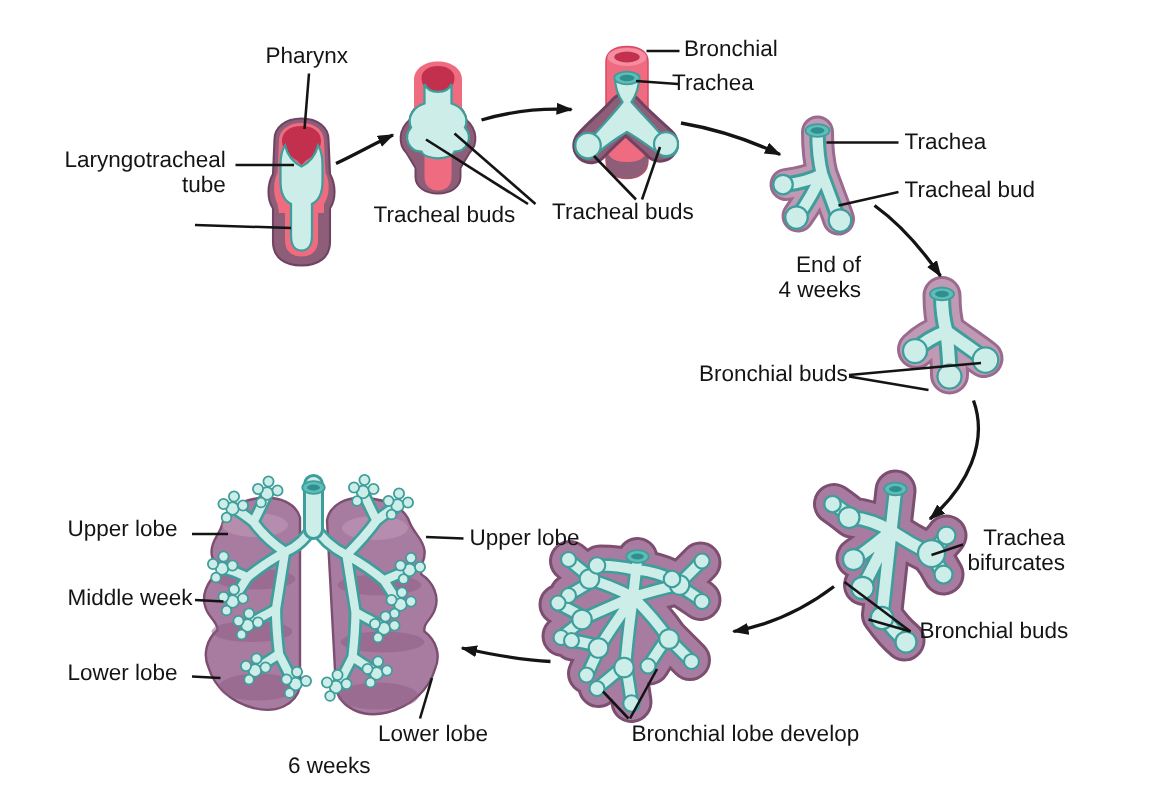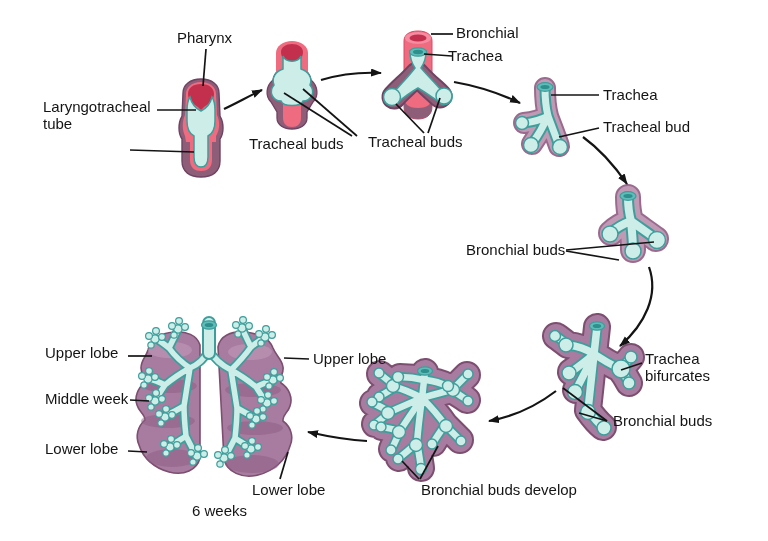--- a/index.html
+++ b/index.html
@@ -1,17 +1,17 @@
 <!DOCTYPE html>
 <html><head>
 <meta charset="utf-8">
 <style>
   html,body{margin:0;padding:0;background:#ffffff;}
   .canvas{position:relative;width:768px;height:541px;background:#ffffff;overflow:hidden;
-          font-family:"Liberation Sans", sans-serif;}
+          font-family:"Liberation Sans", sans-serif;text-align:right;}
   .art{position:absolute;left:0;top:0;}
   .lbl{position:absolute;font-size:15px;line-height:16.5px;color:#141414;
        white-space:pre-line;letter-spacing:0;}
 </style>
 </head>
 <body>
 
 <div class="canvas">
 
 <svg class="art" width="768" height="541" viewBox="0 0 768 541">
@@ -236,25 +236,27 @@
 
 <div class="lbl" style="left:177px;top:30px">Pharynx</div>
 <div class="lbl" style="left:43px;top:99px">Laryngotracheal
 tube</div>
 <div class="lbl" style="left:249px;top:136px">Tracheal buds</div>
 <div class="lbl" style="left:456px;top:25px">Bronchial</div>
 <div class="lbl" style="left:448px;top:48px">Trachea</div>
 <div class="lbl" style="left:368px;top:134px">Tracheal buds</div>
 <div class="lbl" style="left:603px;top:87px">Trachea</div>
 <div class="lbl" style="left:603px;top:119px">Tracheal bud</div>
+<div class="lbl" style="left:519px;top:169px">End of
+4 weeks</div>
 <div class="lbl" style="left:466px;top:242px">Bronchial buds</div>
 <div class="lbl" style="left:645px;top:351px">Trachea
 bifurcates</div>
 <div class="lbl" style="left:613px;top:413px">Bronchial buds</div>
-<div class="lbl" style="left:421px;top:482px">Bronchial buds develop</div>
+<div class="lbl" style="left:421px;top:482px">Bronchial lobe develop</div>
 <div class="lbl" style="left:45px;top:345px">Upper lobe</div>
 <div class="lbl" style="left:45px;top:391px">Middle week</div>
 <div class="lbl" style="left:45px;top:441px">Lower lobe</div>
 <div class="lbl" style="left:313px;top:351px">Upper lobe</div>
 <div class="lbl" style="left:252px;top:482px">Lower lobe</div>
 <div class="lbl" style="left:192px;top:503px">6 weeks</div>
 
 </div>
 
 </body></html>

